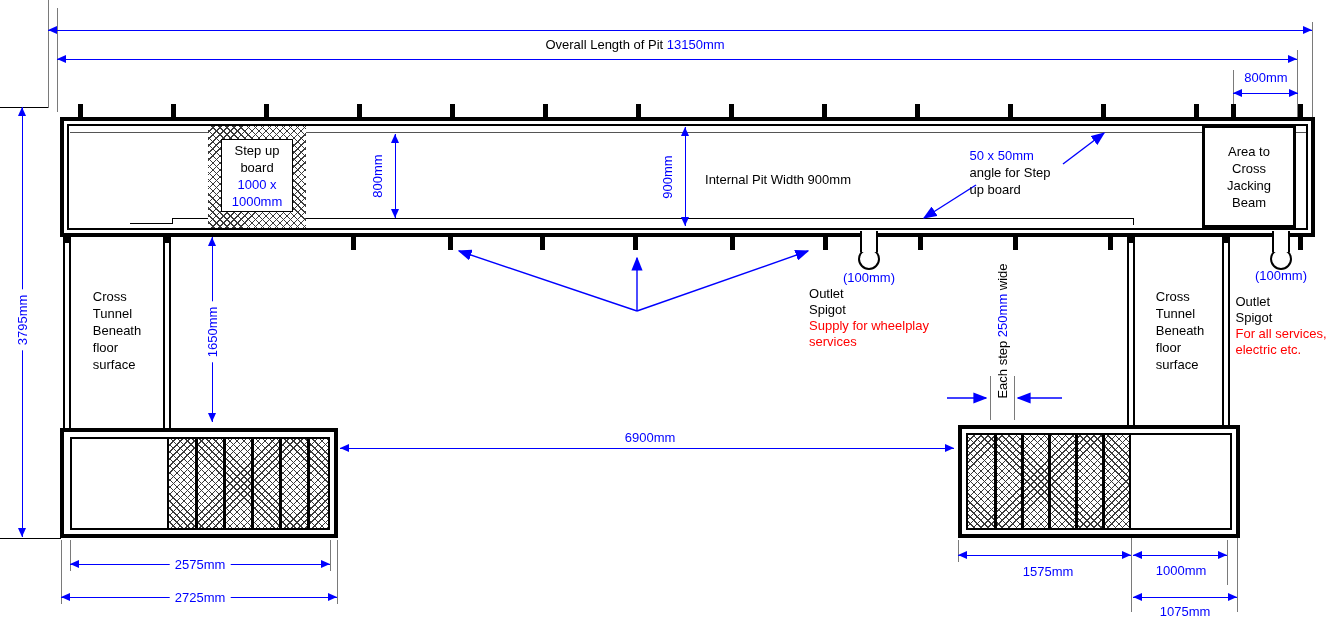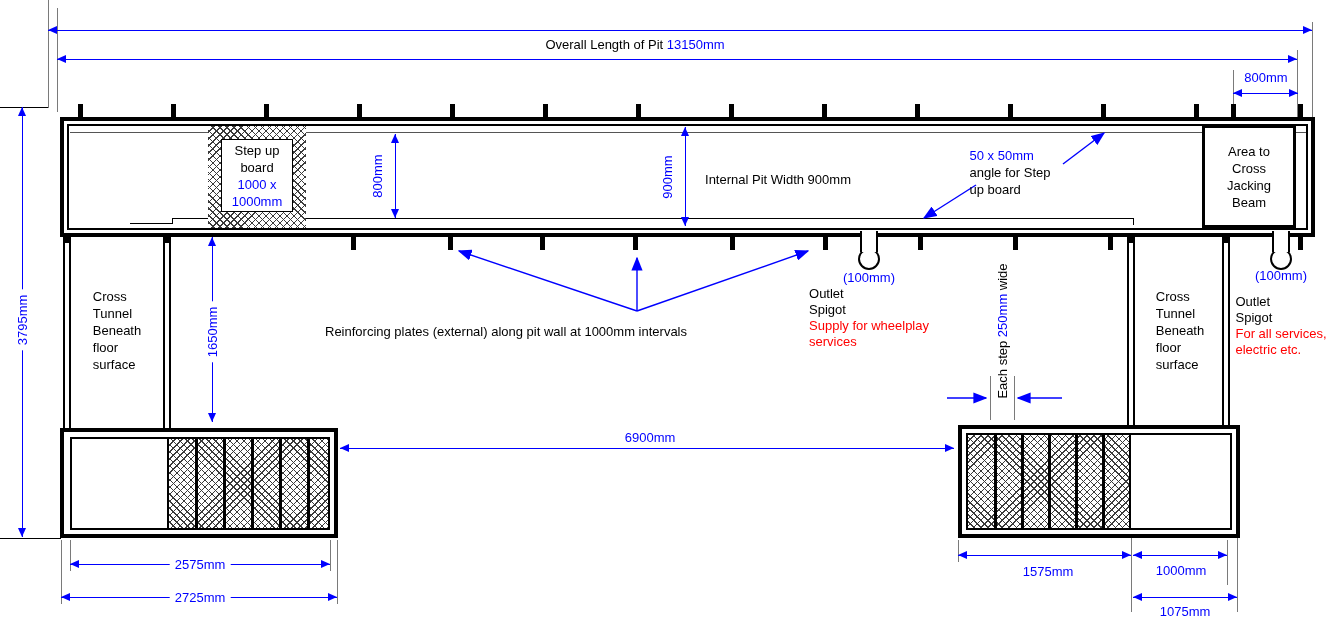--- a/index.html
+++ b/index.html
@@ -140,21 +140,20 @@
     <div>Cross</div>
     <div>Tunnel</div>
     <div>Beneath</div>
     <div>floor</div>
     <div>surface</div>
   </div>
 
   <div class="dimv" style="left:212px;top:237px;height:185px"></div>
   <div class="tv blue bgw" style="left:212px;top:332px">1650mm</div>
 
-  <div class="t" style="left:506px;top:331px">Reinforcing plates (external) along pit wall at 1000mm intervals</div>
 
   <div class="abs" style="left:858px;top:248px;width:22px;height:22px;border:2px solid #000;border-radius:50%;background:#fff;z-index:2"></div>
   <div class="abs" style="left:860px;top:231px;width:18px;height:21px;background:#fff;border-left:2px solid #000;border-right:2px solid #000;z-index:3"></div>
   <div class="t blue" style="left:869px;top:277px">(100mm)</div>
   <div class="t" style="left:869px;top:318px;line-height:16px">
     <div>Outlet</div>
     <div>Spigot</div>
     <div class="red">Supply for wheelplay</div>
     <div class="red">services</div>
   </div>

